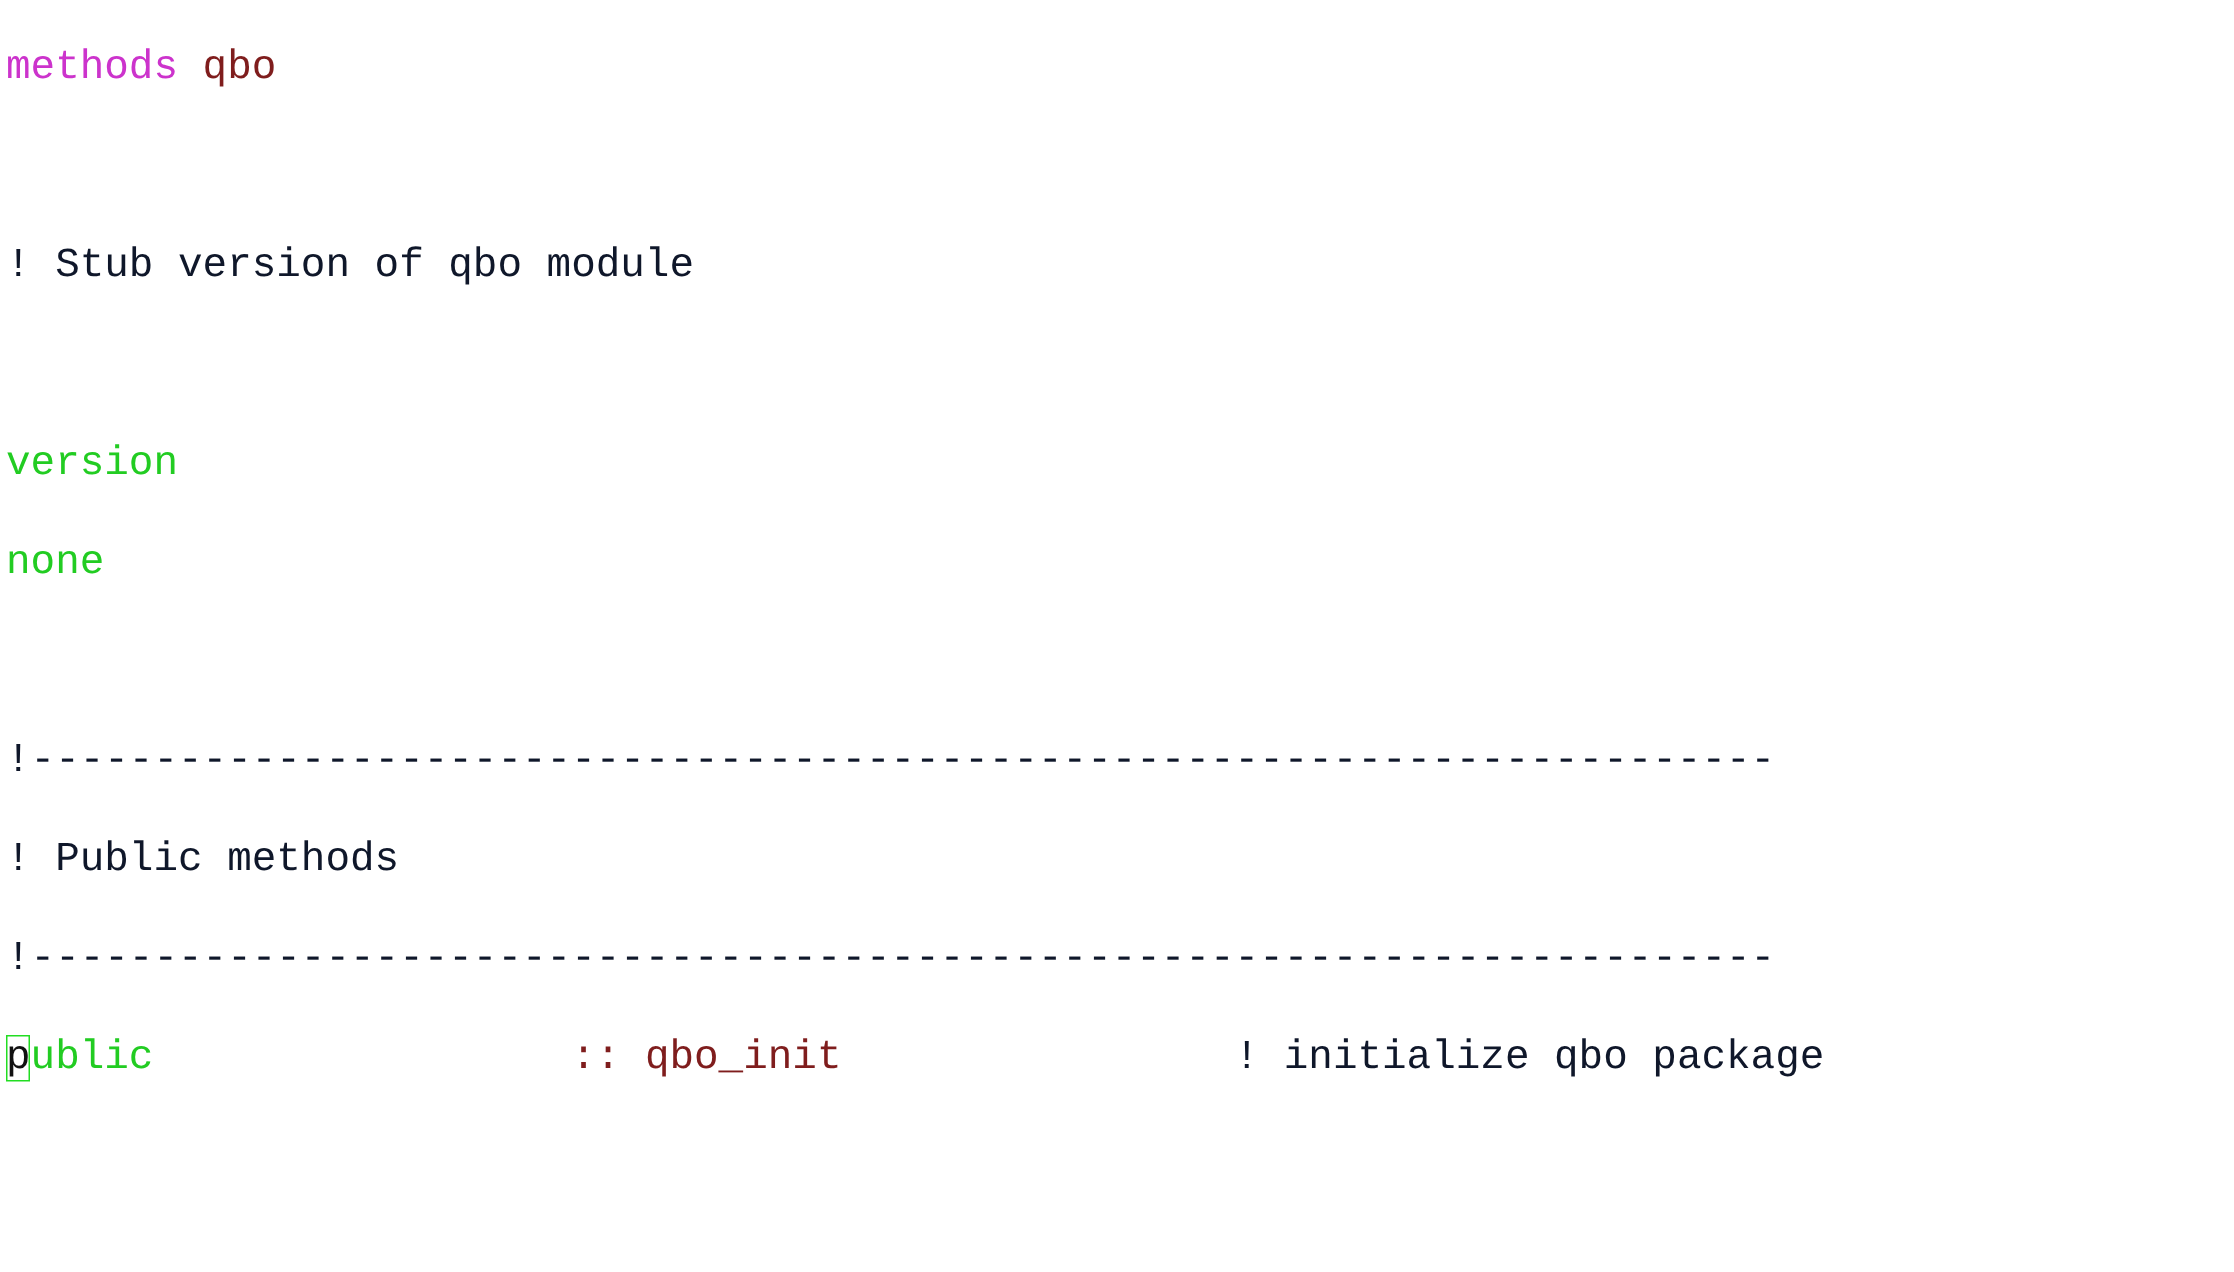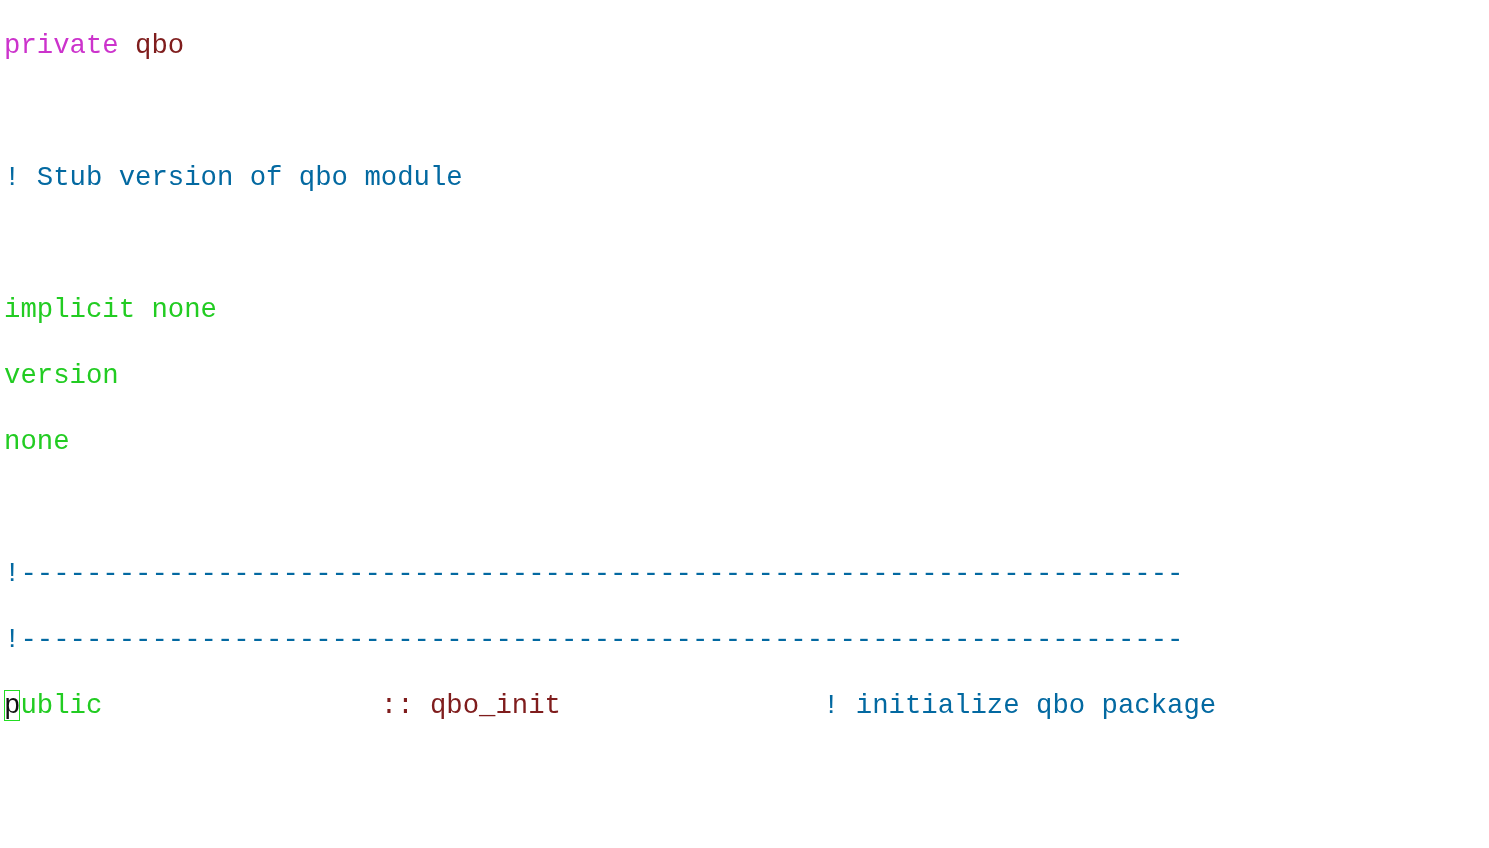--- a/index.html
+++ b/index.html
@@ -10,37 +10,37 @@
     font-size:27.3px;
     line-height:33px;
     white-space:pre;
     color:#000000;
     padding:0 0 0 4px;
     margin-top:-4px;
   }
   .line { height:33px; }
   .kw-mod { color:#cc33cc; }
   .kw { color:#22cc22; }
-  .cm { color:#0369a1;margin-top:12px; }
+  .cm { color:#0f172a;margin-top:12px; }
   .id { color:#7f1d1d; }
   .cursor { outline:1.5px solid #22dd22; outline-offset:-1px; color:#111; }
 </style>
 </head>
 <body>
 
 <div class="editor">
-<div class="line"><span class="kw-mod">private</span> <span class="id">qbo</span></div>
+<div class="line"><span class="kw-mod">methods</span> <span class="id">qbo</span></div>
 <div class="line"></div>
 <div class="line"><span class="cm">! Stub version of qbo module</span></div>
 <div class="line"></div>
-<div class="line"><span class="kw">implicit none</span></div>
 <div class="line"><span class="kw">version</span></div>
 <div class="line"><span class="kw">none</span></div>
 <div class="line"></div>
 <div class="line"><span class="cm">!-----------------------------------------------------------------------</span></div>
+<div class="line"><span class="cm">! Public methods</span></div>
 <div class="line"><span class="cm">!-----------------------------------------------------------------------</span></div>
 <div class="line"><span class="cursor">p</span><span class="kw">ublic</span><span>                </span><span class="id"> :: </span><span class="id">qbo_init</span><span>                </span><span class="cm">! initialize qbo package</span></div>
 
 
 
 
 
 
 
 

